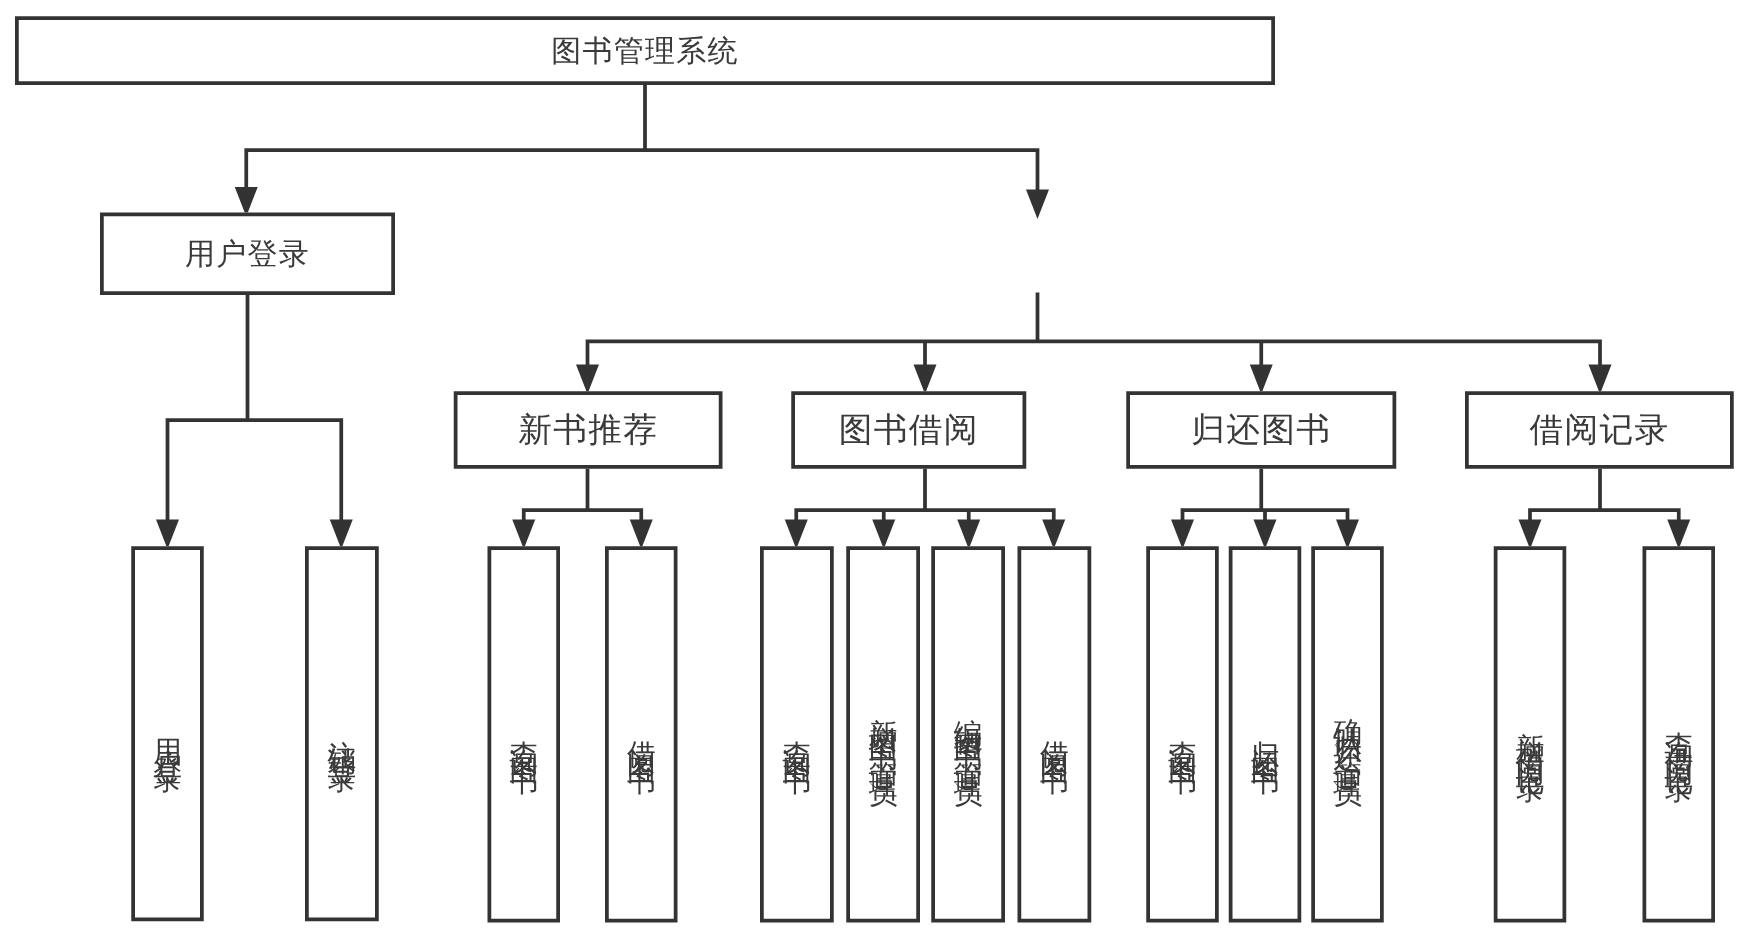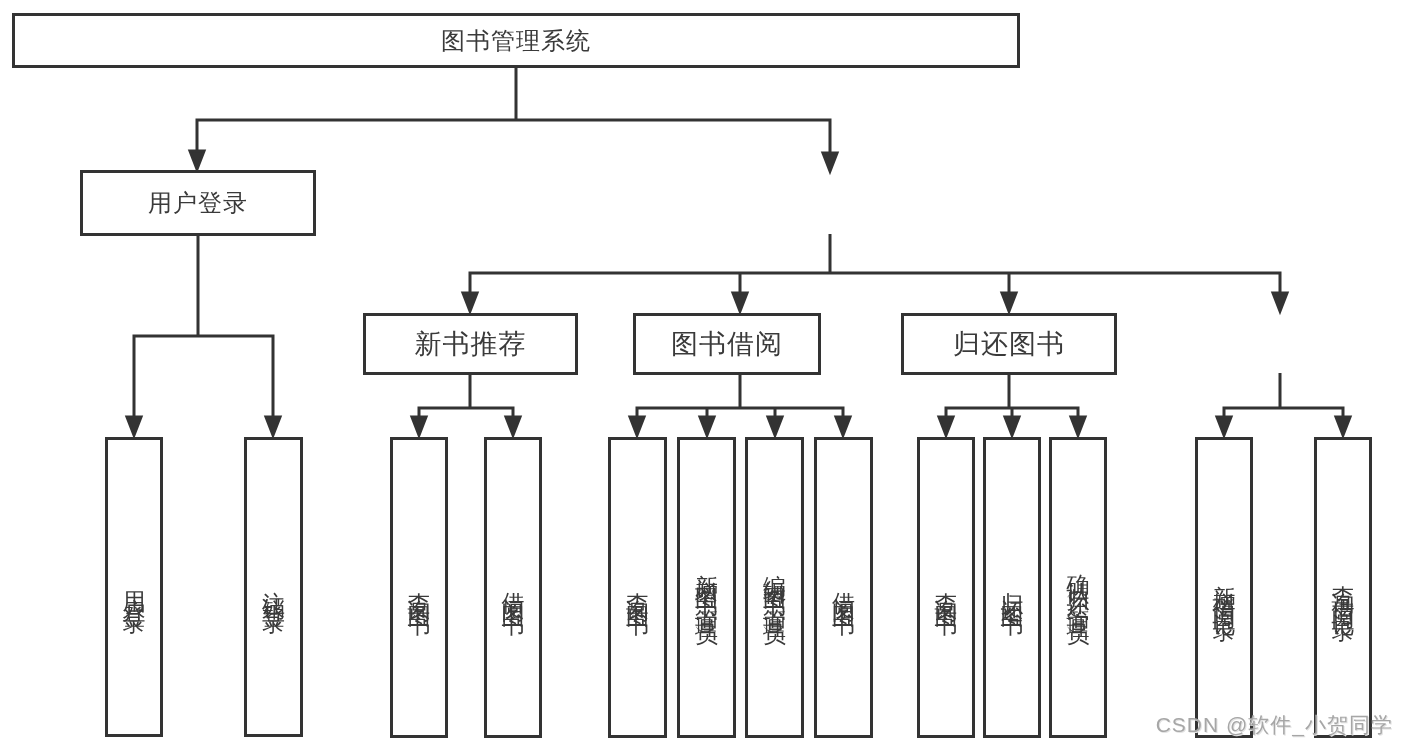--- a/index.html
+++ b/index.html
@@ -114,20 +114,23 @@
 
   <div class="box lvl2" style="left:363px;top:313px;width:215px;height:62px">
     <span>新书推荐</span>
   </div>
   <div class="box lvl2" style="left:633px;top:313px;width:188px;height:62px">
     <span>图书借阅</span>
   </div>
   <div class="box lvl2" style="left:901px;top:313px;width:216px;height:62px">
     <span>归还图书</span>
   </div>
+  <div class="box lvl2" style="left:1172px;top:313px;width:215px;height:62px">
+    <span>借阅记录</span>
+  </div>
 
   <div class="box" style="left:105px;top:437px;width:58px;height:300px">
     <span class="vtext">用户登录</span>
   </div>
   <div class="box" style="left:244px;top:437px;width:59px;height:300px">
     <span class="vtext">注销登录</span>
   </div>
 
   <div class="box" style="left:390px;top:437px;width:58px;height:301px">
     <span class="vtext">查询图书</span>
@@ -159,15 +162,14 @@
     <span class="vtext">确认归还（管理员）</span>
   </div>
 
   <div class="box" style="left:1195px;top:437px;width:58px;height:301px">
     <span class="vtext">新增借阅记录</span>
   </div>
   <div class="box" style="left:1314px;top:437px;width:58px;height:301px">
     <span class="vtext">查询借阅记录</span>
   </div>
 
-  <div id="watermark">CSDN @软件_小贺同学</div>
 
 </div>
 
 </body></html>

